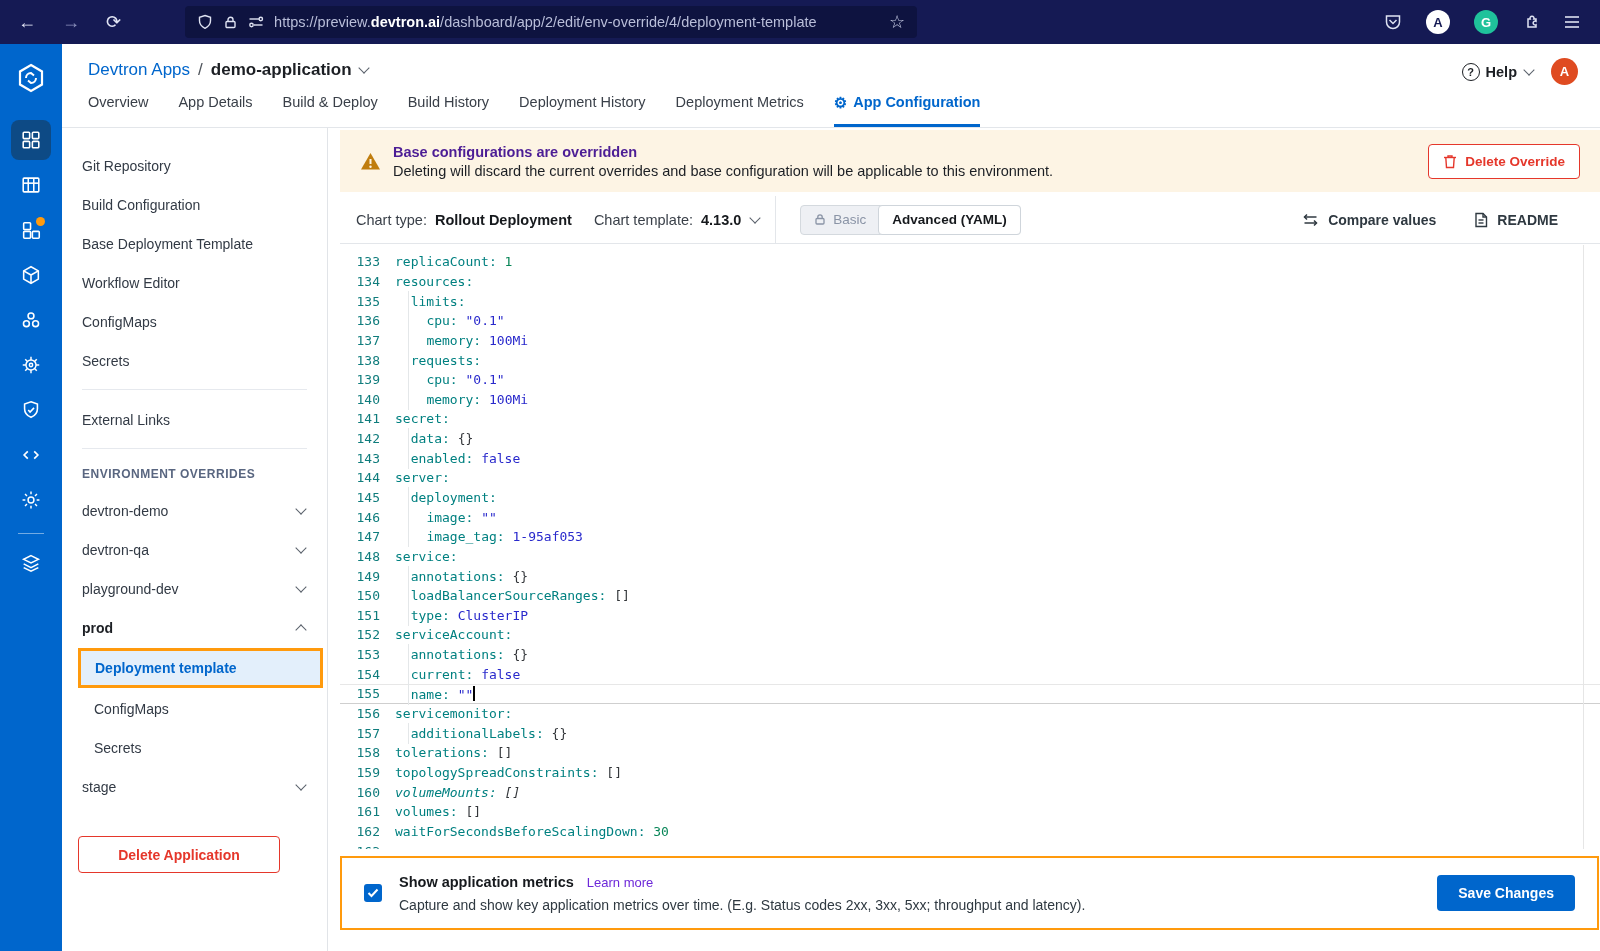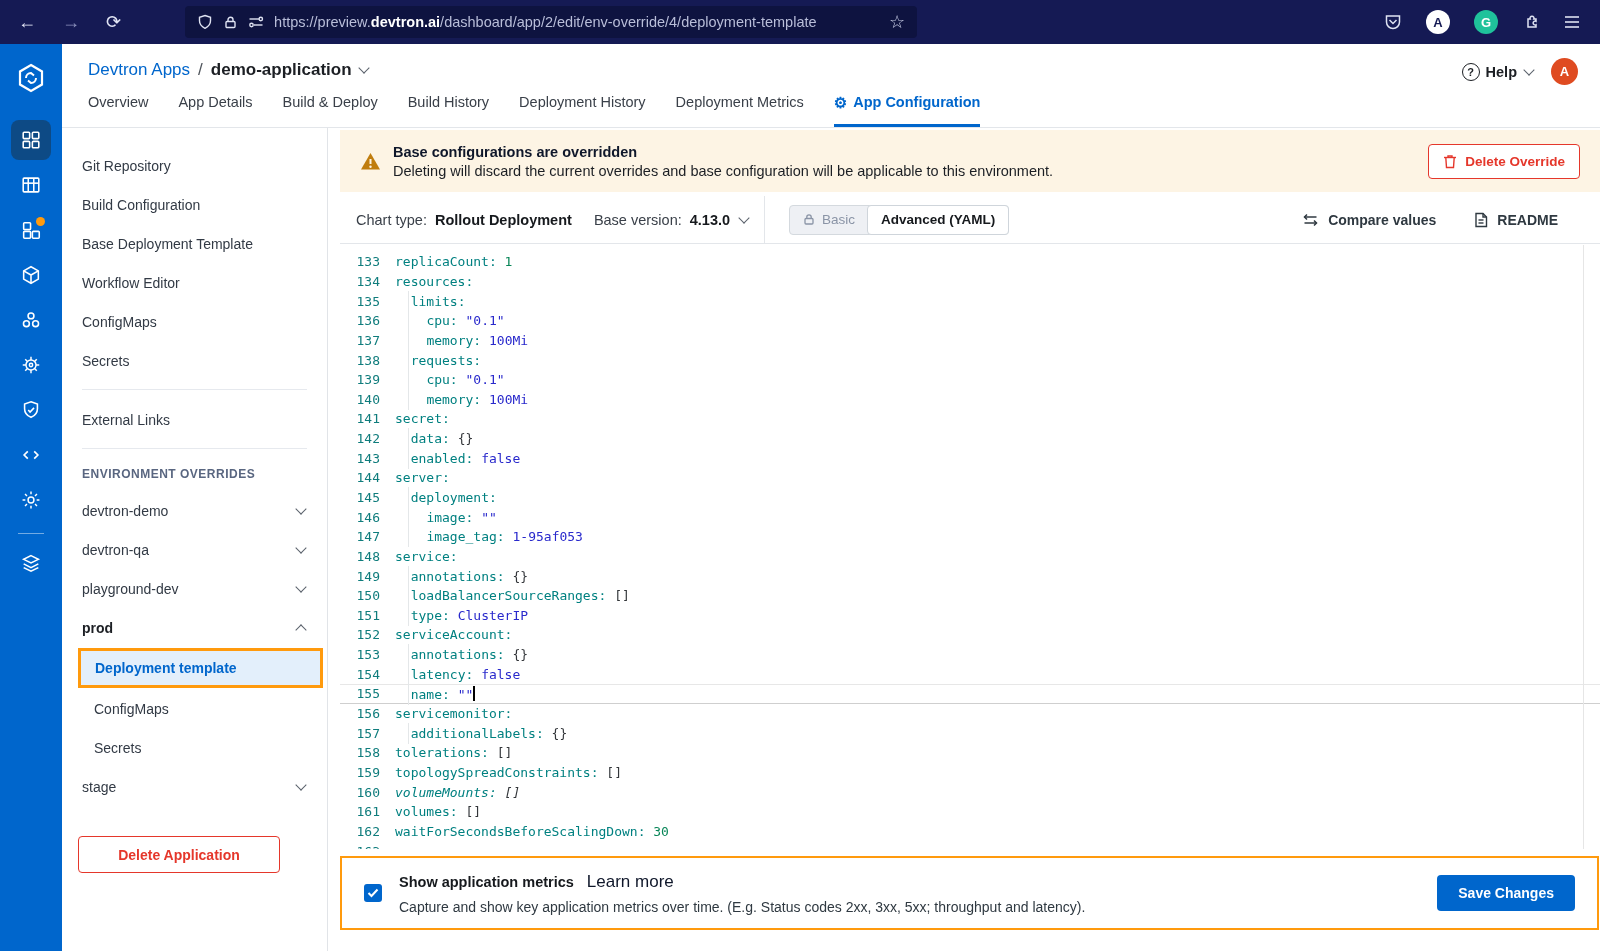--- a/index.html
+++ b/index.html
@@ -71,21 +71,21 @@
   .delete-app { position:absolute; left:16px; top:708px; width:202px; height:37px; background:#fff;
     border:1px solid #e5372b; border-radius:4px; color:#e5372b; font-size:14px; font-weight:600;
     display:flex; align-items:center; justify-content:center; }
 
   
   .main { position:absolute; left:328px; top:128px; width:1272px; height:823px; background:#fff; }
 
   .banner { position:absolute; left:12px; top:2px; right:0; height:62px; background:#fdf4e4;
     display:flex; align-items:center; padding:0 20px; }
   .banner-text { margin-left:12px; }
-  .banner-title { font-size:14.5px; font-weight:700; color:#0f172a; }
+  .banner-title { font-size:14.5px; font-weight:700; color:#4c1d95; }
   .banner-desc { font-size:14.5px; color:#1c1f24; margin-top:3px; }
   .delete-override { margin-left:auto; background:#fff; border:1px solid #e5372b; border-radius:4px;
     color:#e5372b; font-size:13.5px; font-weight:600; display:flex; align-items:center; gap:8px;
     padding:9px 14px; }
 
   .toolbar { position:absolute; left:12px; top:68px; right:0; height:48px; background:#fff;
     border-bottom:1px solid #e3e6ea; display:flex; align-items:center; padding-left:16px; }
   .tb-label { font-size:14.5px; color:#3a4049; }
   .tb-value { font-size:14.5px; color:#16191d; font-weight:700; margin:0 22px 0 8px; }
   .tb-value.ver { margin-right:10px; }
@@ -115,21 +115,21 @@
   .cursor { display:inline-block; width:1.5px; height:15px; background:#000; vertical-align:-2px; }
 
   
   .metrics-bar { position:absolute; left:12px; top:728px; right:1px; height:74px; background:#fff;
     border:2.5px solid #ff9a0d; display:flex; align-items:center; padding:0 22px; }
   .checkbox { width:18px; height:18px; background:#0066cc; border-radius:3px; flex:none;
     display:flex; align-items:center; justify-content:center; }
   .metrics-text { margin-left:17px; }
   .metrics-row1 { display:flex; align-items:baseline; gap:13px; }
   .metrics-title { font-size:14.5px; font-weight:700; color:#16191d; }
-  .metrics-link { font-size:17px; color:#0f172a; }
+  .metrics-link { font-size:13px; color:#6d28d9; }
   .metrics-desc { font-size:14px; color:#2f3941; margin-top:7px; }
   .save-btn { margin-left:auto; background:#0066cc; color:#fff; border-radius:4px; font-size:14px;
     font-weight:600; padding:10px 21px; }
 </style>
 </head>
 <body>
 
 <div class="browser-bar">
   <div class="b-nav">
     <span>←</span>
@@ -358,21 +358,21 @@
             <path d="M2.8 3.5l.7 10h7l.7-10"></path>
           </svg>
       </span>
       <span>Delete Override</span>
     </div>
   </div>
 
   <div class="toolbar">
     <span class="tb-label">Chart type:</span>
     <span class="tb-value">Rollout Deployment</span>
-    <span class="tb-label">Base version:</span>
+    <span class="tb-label">Chart template:</span>
     <span class="tb-value ver">4.13.0</span>
     <span class="chev"></span>
     <span class="tb-vdiv"></span>
     <div class="seg">
       <span class="seg-basic">
         <svg width="12" height="13" viewBox="0 0 12 13" fill="none" stroke="#8a94a6" stroke-width="1.3">
             <rect x="2" y="5.5" width="8" height="5.5" rx="1"></rect>
             <path d="M3.8 5.5V4a2.2 2.2 0 0 1 4.4 0v1.5"></path>
           </svg>
         <span>Basic</span>
@@ -482,21 +482,21 @@
         <div class="cl">
           <span class="ln">152</span>
           <span class="ct"><span style="padding-left: 0px;"><span class="k">serviceAccount:</span></span></span>
         </div>
         <div class="cl">
           <span class="ln">153</span>
           <span class="ct"><i class="guide"></i><span style="padding-left: 15.7px;"><span class="k">annotations:</span><span class="v-punct"> {}</span></span></span>
         </div>
         <div class="cl">
           <span class="ln">154</span>
-          <span class="ct"><i class="guide"></i><span style="padding-left: 15.7px;"><span class="k">latency:</span><span class="v-str"> false</span></span></span>
+          <span class="ct"><i class="guide"></i><span style="padding-left: 15.7px;"><span class="k">current:</span><span class="v-str"> false</span></span></span>
         </div>
         <div class="cl active">
           <span class="ln">155</span>
           <span class="ct"><i class="guide"></i><span style="padding-left: 15.7px;"><span class="k">name:</span><span class="v-str"> ""</span><span class="cursor"></span></span></span>
         </div>
         <div class="cl">
           <span class="ln">156</span>
           <span class="ct"><span style="padding-left: 0px;"><span class="k">servicemonitor:</span></span></span>
         </div>
         <div class="cl">

